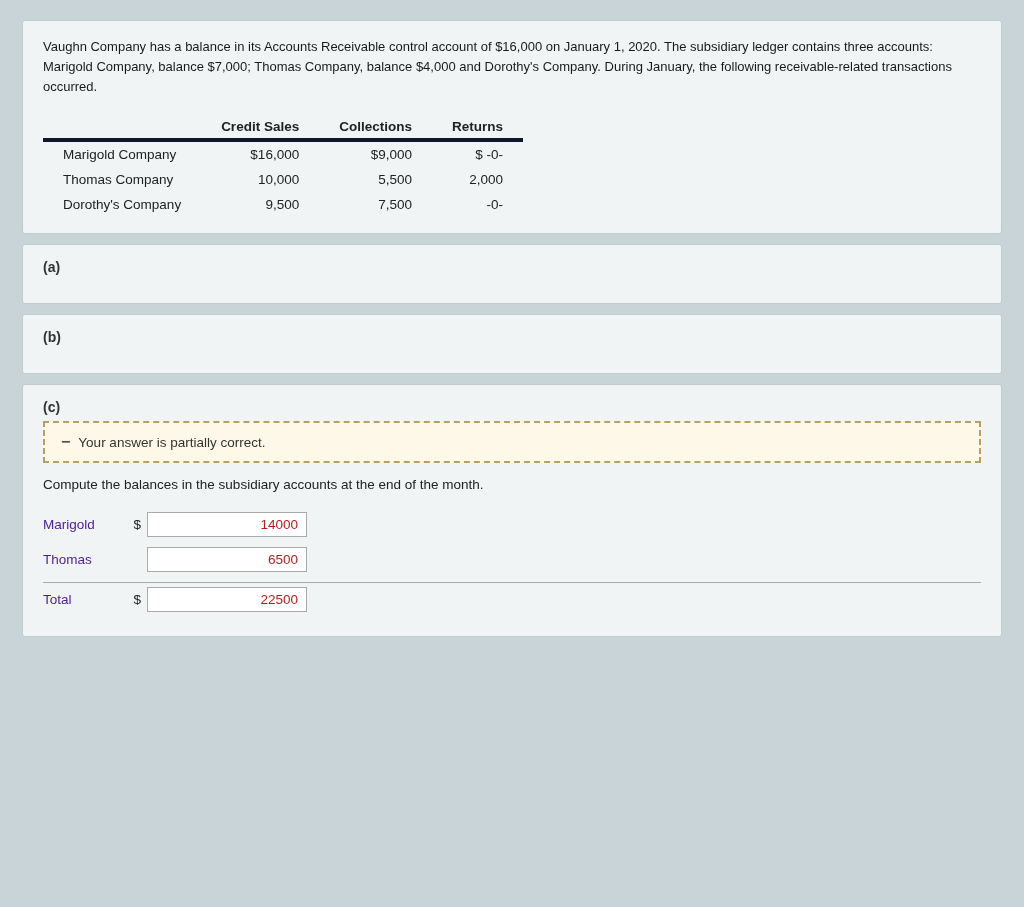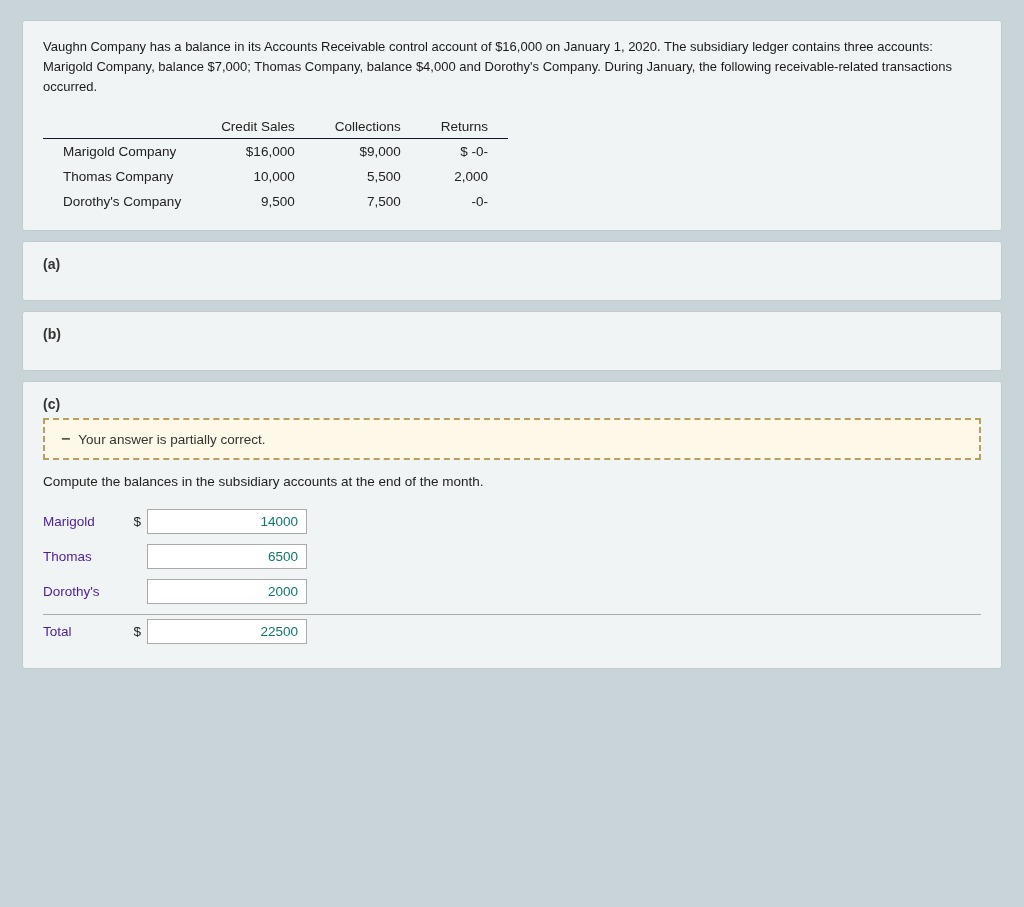--- a/index.html
+++ b/index.html
@@ -37,24 +37,24 @@
 
     
     .data-table {
       border-collapse: collapse;
       width: auto;
       min-width: 450px;
     }
 
     .data-table th {
       text-align: center;
-      font-weight: normal;
+      font-weight: bold;
       font-size: 13.5px;
       padding: 4px 20px;
-      border-bottom: 1px solid #0f172a;
+      border-bottom: 4px solid #0f172a;
       color: #222;
     }
 
     .data-table th:first-child {
       text-align: left;
     }
 
     .data-table td {
       padding: 5px 20px;
       font-size: 13.5px;
@@ -132,21 +132,21 @@
       text-align: right;
     }
 
     .input-field {
       border: 1px solid #aaa;
       background: #fff;
       padding: 4px 8px;
       width: 160px;
       font-size: 13.5px;
       text-align: right;
-      color: #0f766e;
+      color: #b91c1c;
     }
 
     .total-row {
       border-top: 1px solid #aaa;
       padding-top: 4px;
     }
   </style>
 </head>
 <body>
 
@@ -209,25 +209,20 @@
         <div class="input-row">
           <span class="input-label">Marigold</span>
           <span class="dollar-sign">$</span>
           <input type="text" class="input-field" value="14000" style="">
         </div>
         <div class="input-row">
           <span class="input-label">Thomas</span>
           <span class="dollar-sign"></span>
           <input type="text" class="input-field" value="6500" style="">
         </div>
-        <div class="input-row">
-          <span class="input-label">Dorothy's</span>
-          <span class="dollar-sign"></span>
-          <input type="text" class="input-field" value="2000" style="">
-        </div>
         <div class="input-row total-row">
           <span class="input-label">Total</span>
           <span class="dollar-sign">$</span>
           <input type="text" class="input-field" value="22500" style="">
         </div>
       </div>
   </div>
 
 </div>
 

